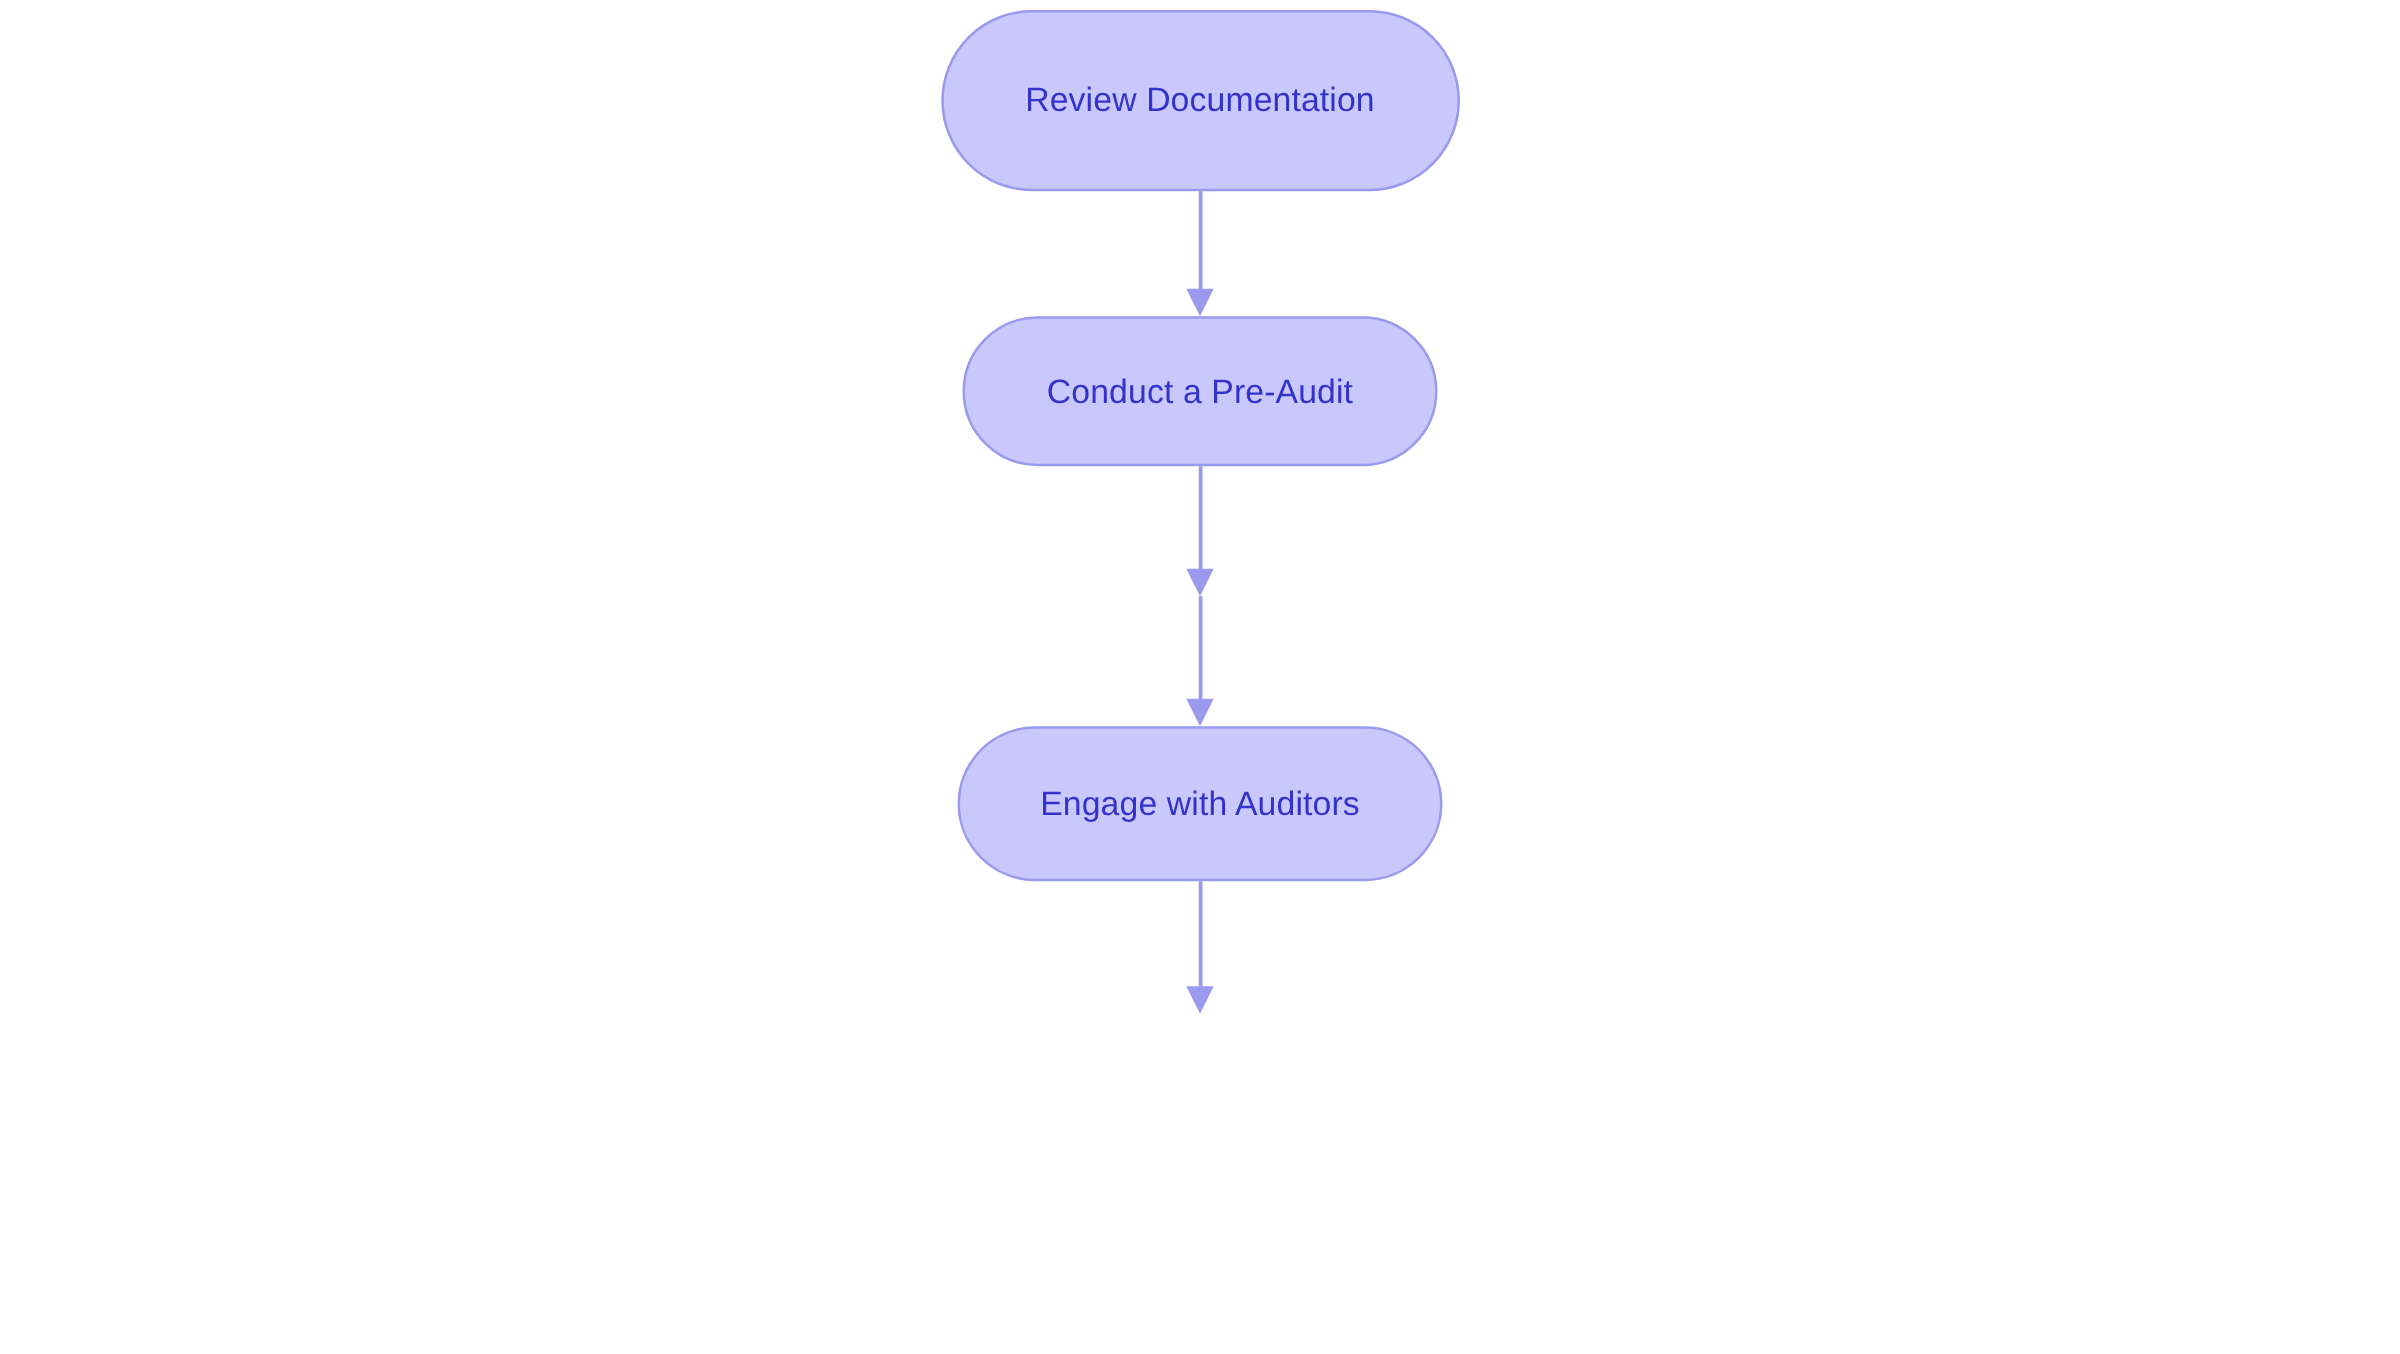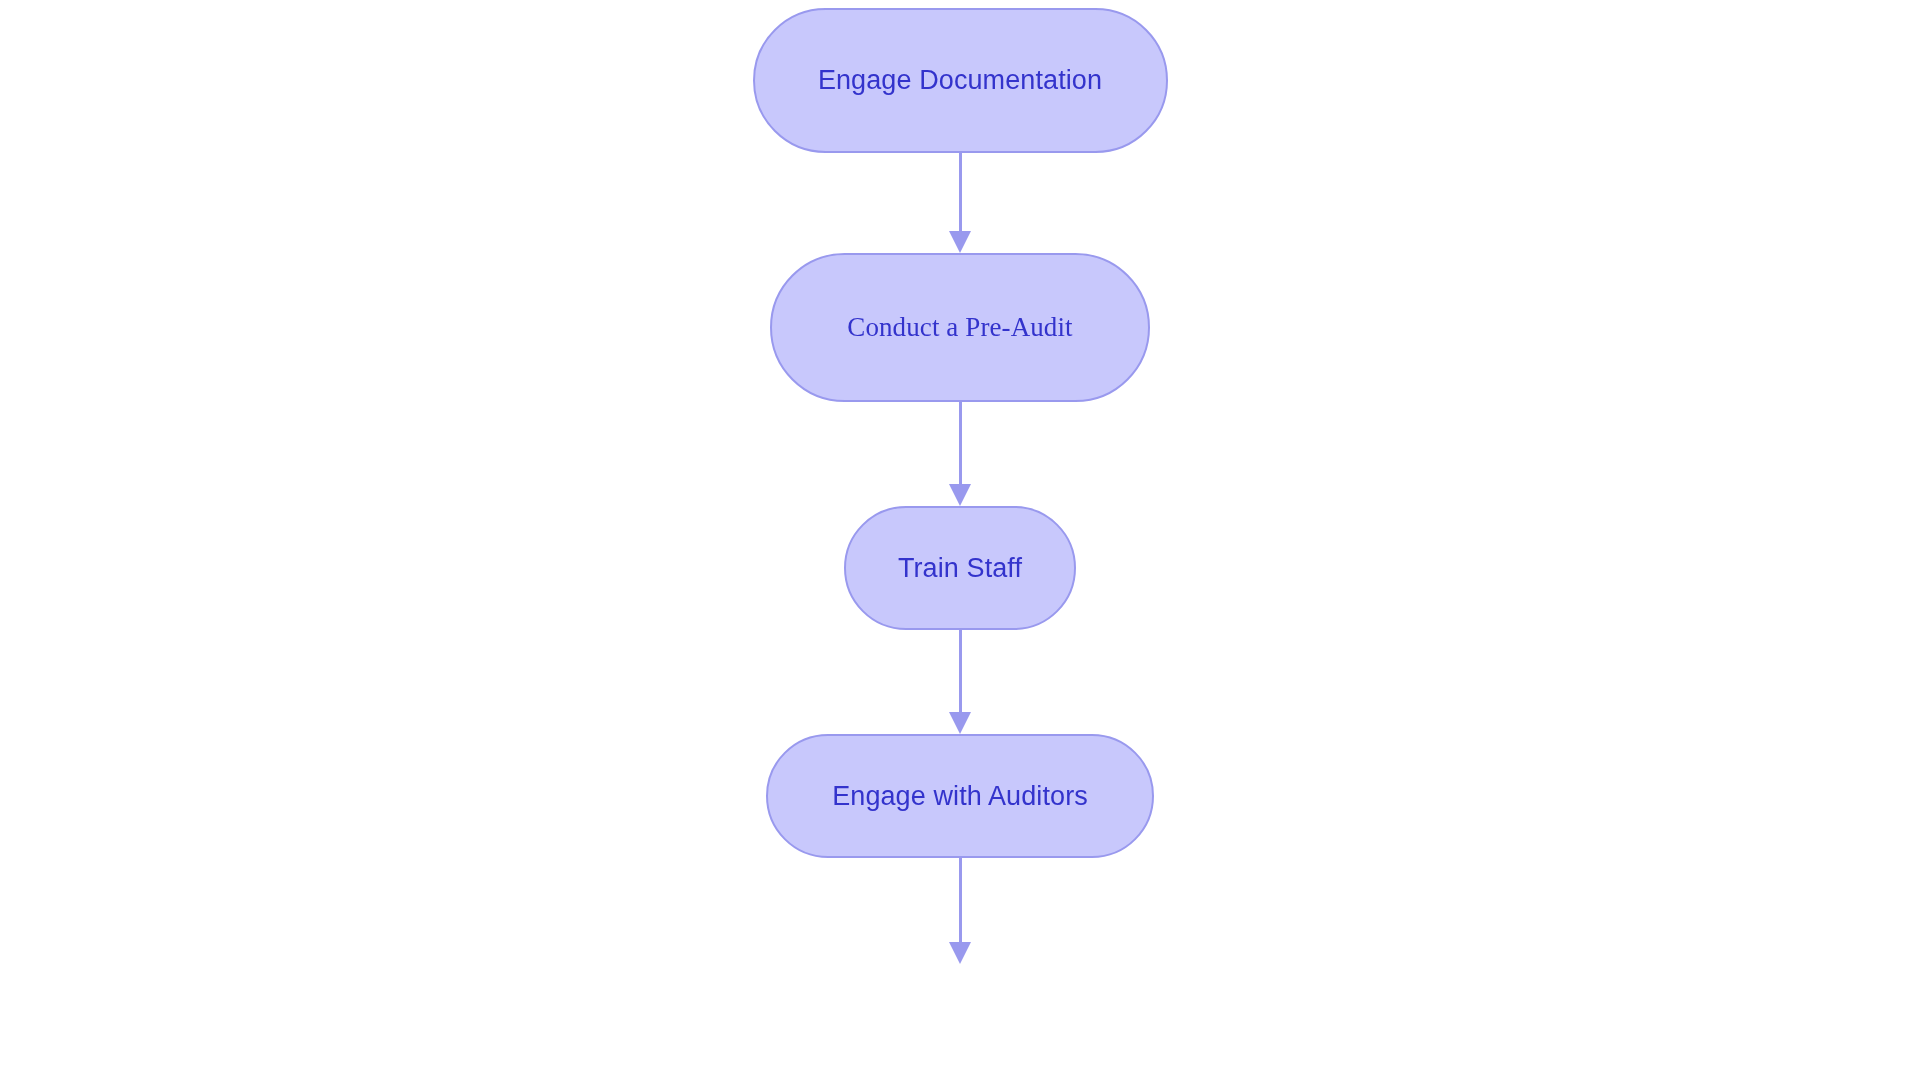--- a/index.html
+++ b/index.html
@@ -54,21 +54,21 @@
 
   .flow-node .node-label {
     display: block;
     color: #3333cc;
     font-size: 27px;
     white-space: nowrap;
   }
 
   
   .node-0 { width: 415px; height: 145px; margin-top: 8px; }
-  .node-1 { width: 380px; height: 149px; font-family: Liberation Serif, serif; }
+  .node-1 { width: 380px; height: 120px; }
   .node-2 { width: 232px; height: 124px; }
   .node-3 { width: 388px; height: 124px; }
   .node-4 { width: 452px; height: 124px; }
 
   
   .flow-connector {
     position: relative;
     width: 40px;
     display: flex;
     flex-direction: column;
@@ -94,40 +94,37 @@
   .conn-2 { height: 104px; }
   .conn-3 { height: 106px; }
 </style>
 </head>
 <body>
 
 <div id="flowchart-canvas">
   <div class="flow-column">
 
     <div class="flow-node node-0">
-      <span class="node-label">Engage Documentation</span>
+      <span class="node-label">Review Documentation</span>
     </div>
 
     <div class="flow-connector conn-0">
       <div class="connector-line"></div>
       <div class="connector-head"></div>
     </div>
 
     <div class="flow-node node-1">
       <span class="node-label">Conduct a Pre-Audit</span>
     </div>
 
     <div class="flow-connector conn-1">
       <div class="connector-line"></div>
       <div class="connector-head"></div>
     </div>
 
-    <div class="flow-node node-2">
-      <span class="node-label">Train Staff</span>
-    </div>
 
     <div class="flow-connector conn-2">
       <div class="connector-line"></div>
       <div class="connector-head"></div>
     </div>
 
     <div class="flow-node node-3">
       <span class="node-label">Engage with Auditors</span>
     </div>
 

